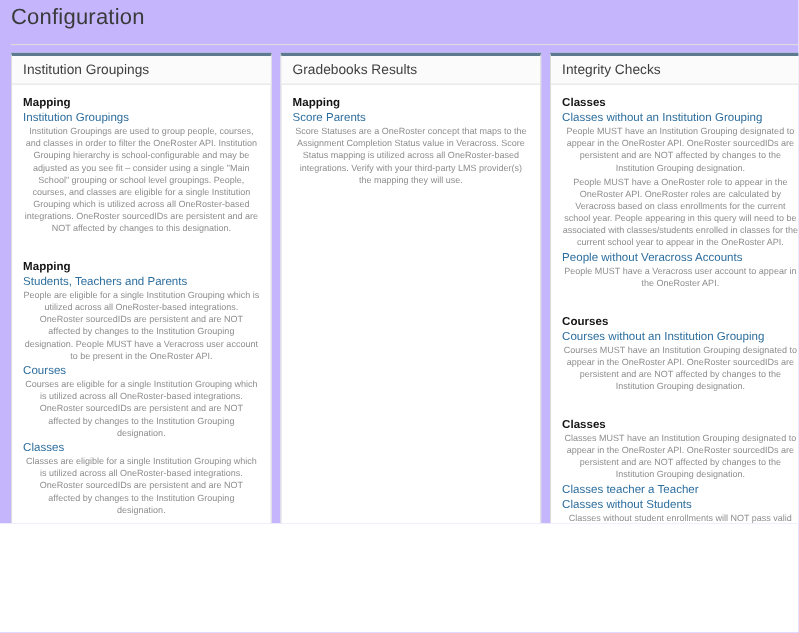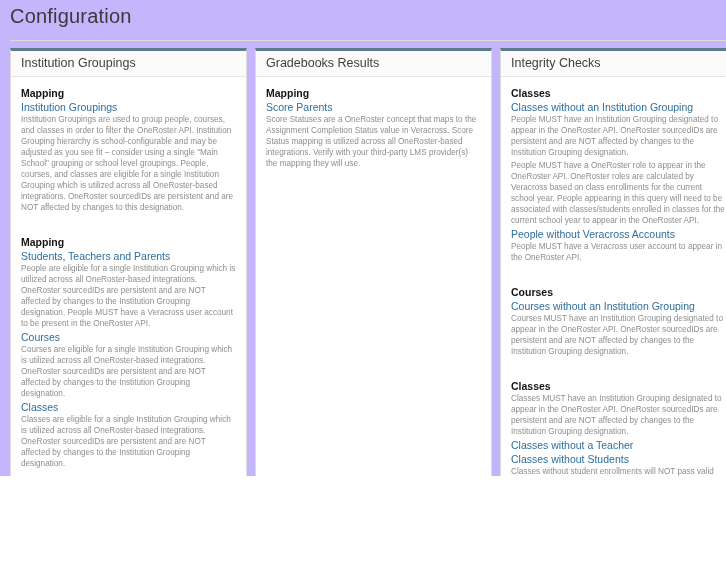--- a/index.html
+++ b/index.html
@@ -59,20 +59,21 @@
     color: var(--link, #2d6e9e);
     text-decoration: none;
     margin: 2px 0 1px 0;
     cursor: pointer;
   }
   .item-desc {
     font-size: 8.2px;
     line-height: 11px;
     color: #8e8e8e;
     margin-bottom: 2px;
+    text-align: center;
   }
 </style>
 </head>
 <body>
 
 <div class="page">
   <h1 class="page-title">Configuration</h1>
   <hr class="title-divider">
   <div class="panels-row">
       <section class="panel">
@@ -116,21 +117,21 @@
             <p class="item-desc">People MUST have a Veracross user account to appear in the OneRoster API.</p>
           </div>
           <div class="group">
             <div class="group-heading">Courses</div>
             <a class="item-link" href="#">Courses without an Institution Grouping</a>
             <p class="item-desc">Courses MUST have an Institution Grouping designated to appear in the OneRoster API. OneRoster sourcedIDs are persistent and are NOT affected by changes to the Institution Grouping designation.</p>
           </div>
           <div class="group">
             <div class="group-heading">Classes</div>
             <p class="item-desc">Classes MUST have an Institution Grouping designated to appear in the OneRoster API. OneRoster sourcedIDs are persistent and are NOT affected by changes to the Institution Grouping designation.</p>
-            <a class="item-link" href="#">Classes without a Teacher</a>
+            <a class="item-link" href="#">Classes teacher a Teacher</a>
             <a class="item-link" href="#">Classes without Students</a>
             <p class="item-desc">Classes without student enrollments will NOT pass valid class rosters via the OneRoster API.</p>
             <a class="item-link" href="#">Classes with an Invalid Status</a>
             <p class="item-desc">Classes MUST have a status of "Active" or "Future" in order to appear in the OneRoster API.</p>
           </div>
         </div>
       </section>
     </div>
 </div>
 

